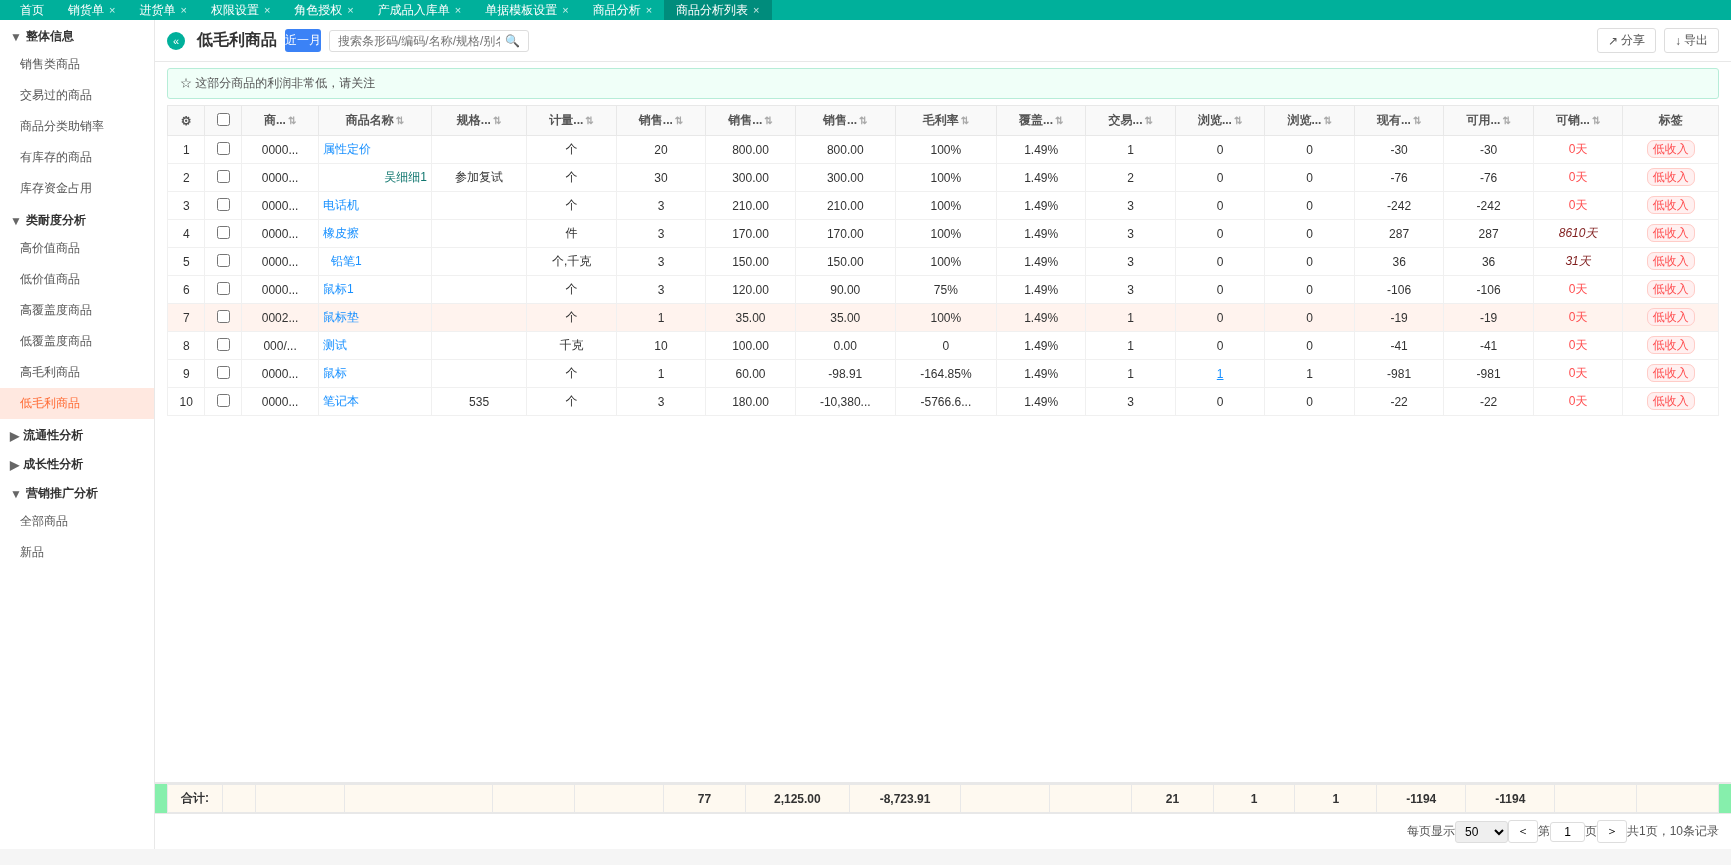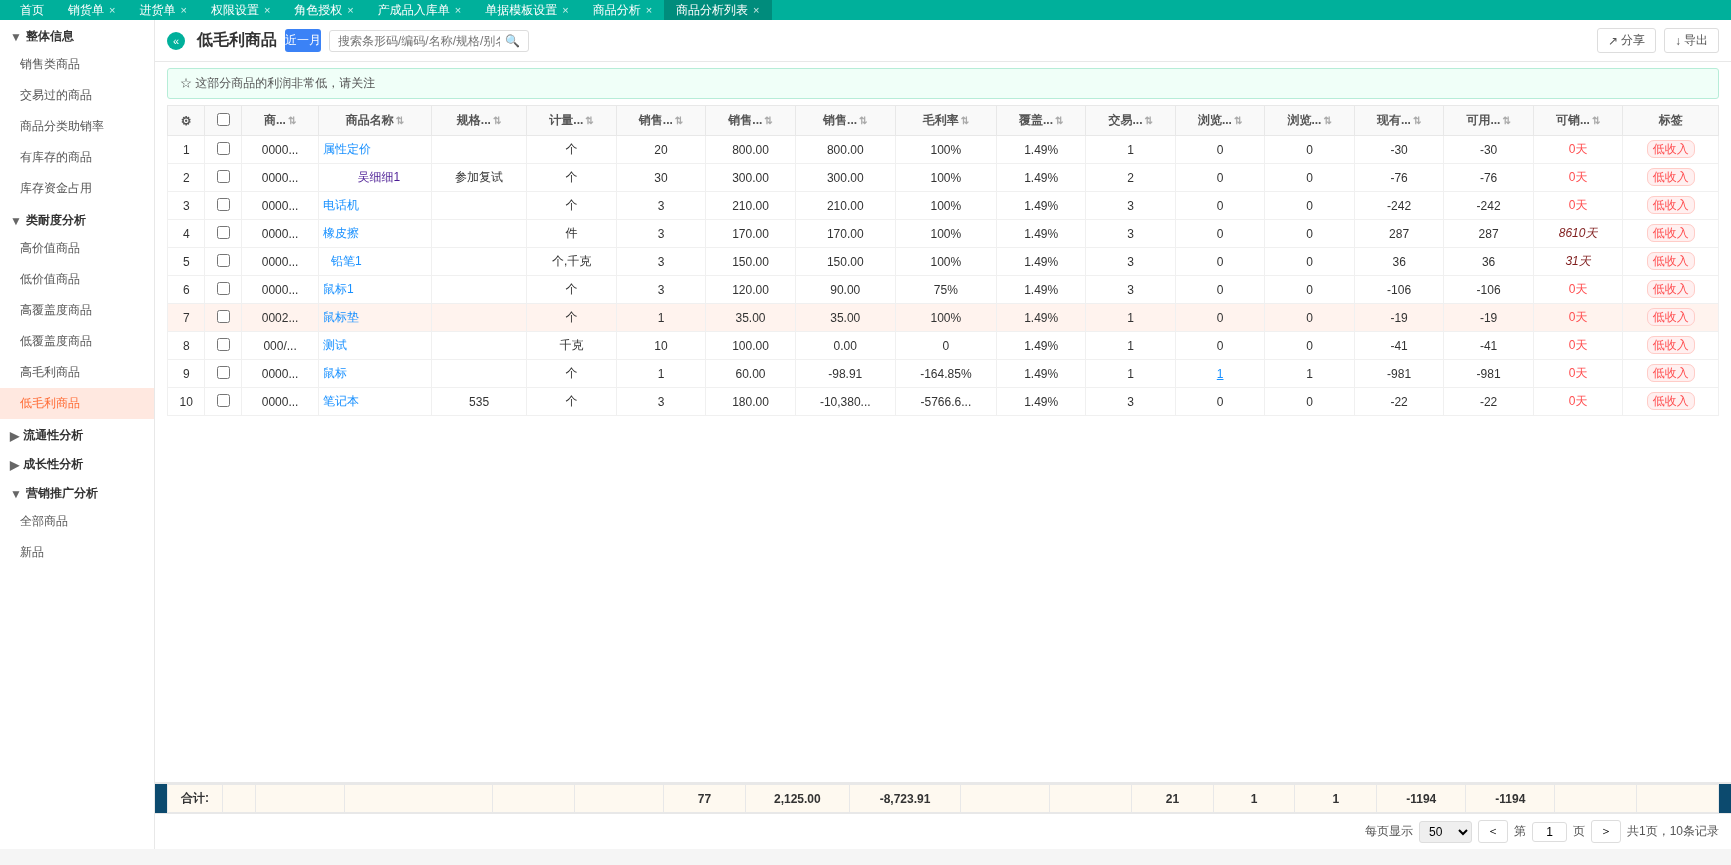--- a/index.html
+++ b/index.html
@@ -144,21 +144,20 @@
     .totals-table { width: 100%; border-collapse: collapse; }
     .totals-table td { padding: 5px 4px; text-align: center; font-weight: bold; color: #333; border: 1px solid #e8e8e8; background: #fef9f0; }
 
     
     .pagination {
       display: flex;
       align-items: center;
       justify-content: flex-end;
       padding: 6px 12px;
       border-top: 1px solid #e8e8e8;
-      gap: 6px;
       color: #555;
       background: #fff;
     }
     .page-size-select { border: 1px solid #ddd; padding: 2px 5px; border-radius: 3px; }
     .page-btn { border: 1px solid #ddd; background: #fff; padding: 2px 8px; border-radius: 3px; cursor: pointer; }
     .page-input { border: 1px solid #ddd; width: 35px; text-align: center; padding: 2px 4px; border-radius: 3px; }
 
     .collapse-btn {
       background: #00b09b;
       color: #fff;
@@ -356,21 +355,21 @@
       <td>0</td>
       <td>-30</td>
       <td>-30</td>
       <td class="zero-days">0天</td>
       <td><span class="tag-low-income">低收入</span></td>
     </tr>
             <tr>
       <td>2</td>
       <td><input type="checkbox" style=""></td>
       <td>0000...</td>
-      <td style="text-align:center; color:#4c1d95; cursor:pointer;padding-left:12px;">吴细细1</td>
+      <td style="text-align:right; color:#0f766e; cursor:pointer;padding-left:12px;">吴细细1</td>
       <td>参加复试</td>
       <td>个</td>
       <td>30</td>
       <td>300.00</td>
       <td>300.00</td>
       <td>100%</td>
       <td>1.49%</td>
       <td>2</td>
       <td style="">0</td>
       <td>0</td>
@@ -536,21 +535,21 @@
       <td>0</td>
       <td>-22</td>
       <td>-22</td>
       <td class="zero-days">0天</td>
       <td><span class="tag-low-income">低收入</span></td>
     </tr>
           </tbody>
       </table>
     </div>
 
-    <div style="padding: 0 12px; background:#0c4a6e; border-top: 2px solid #e8e8e8;">
+    <div style="padding: 0 12px; background:#86efac; border-top: 2px solid #e8e8e8;">
       <table class="totals-table">
         <tbody>
             <tr>
           <td style="width:30px;"><span>合计:</span></td>
           <td style="width:22px;"></td>
           <td style="width:60px;"></td>
           <td style="width:100px;"></td>
           <td style="width:55px;"></td>
           <td style="width:60px;"></td>
           <td style="width:55px;">77</td>

